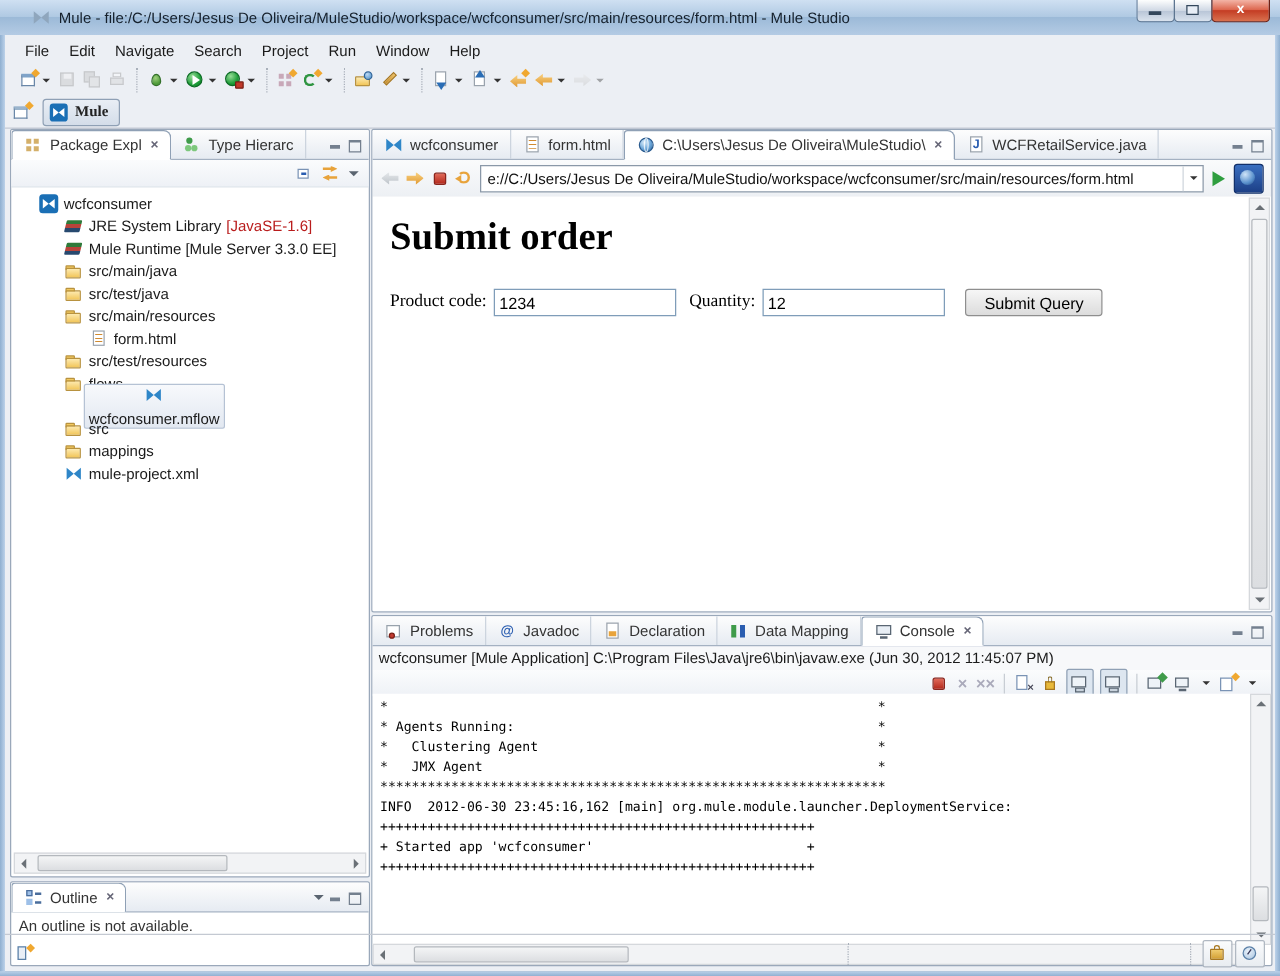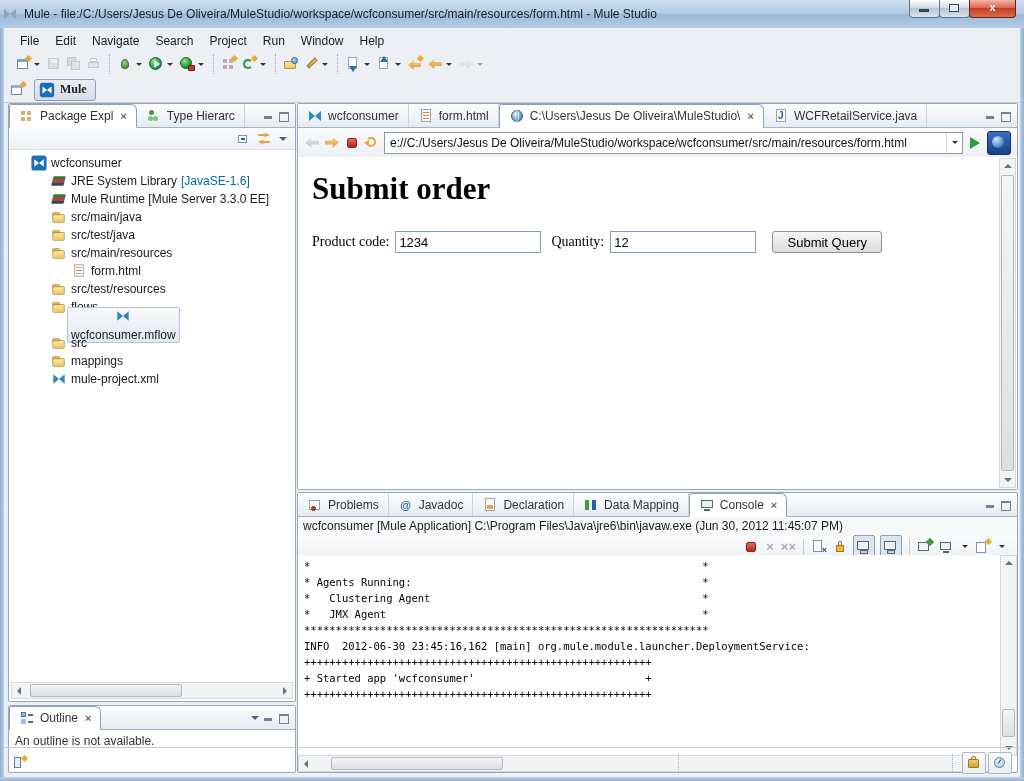--- a/index.html
+++ b/index.html
@@ -1,19 +1,19 @@
 <!DOCTYPE html>
 <html><head>
 <meta charset="utf-8">
 <style>
   html,body{margin:0;padding:0;}
   body{width:1024px;height:781px;font-family:"Liberation Sans",sans-serif;background:#5b80a8;position:relative;overflow:hidden;}
   .screen{position:absolute;left:0;top:0;width:1024px;height:781px;box-shadow:inset 0 0 0 1px #31506f;}
   
-  .titlebar{position:absolute;left:0;top:0;right:0;height:28px;background:linear-gradient(#cfe0f2,#aec8e2 50%,#9cbad8 50%,#b4cbe4);display:flex;align-items:center;gap:6px;padding-left:2px;box-sizing:border-box;}
+  .titlebar{position:absolute;left:0;top:0;right:0;height:28px;background:linear-gradient(#cfe0f2,#aec8e2 50%,#9cbad8 50%,#b4cbe4);display:flex;align-items:center;gap:6px;padding-left:25px;box-sizing:border-box;}
   .frame{position:absolute;background:linear-gradient(90deg,#8fafd0,#bcd2ea);}
   .frame.l{left:0;top:28px;bottom:0;width:4px;}
   .frame.r{right:0;top:28px;bottom:0;width:4px;background:linear-gradient(90deg,#bcd2ea,#8fafd0);}
   .frame.b{left:0;right:0;bottom:0;height:4px;background:linear-gradient(#bcd2ea,#8fafd0);}
   .title-text{font-size:12px;color:#15202c;white-space:nowrap;}
   .winctl{position:absolute;top:0;right:8px;display:flex;}
   .wbtn{height:17px;width:29px;border:1px solid #5d7590;border-top:none;border-radius:0 0 4px 4px;background:linear-gradient(#fdfefe,#cfd8e4 50%,#b7c4d6 50%,#dae3ee);margin-left:-1px;position:relative;}
   .wbtn.close{width:45px;background:linear-gradient(#f3b4a6,#dd6850 45%,#c43d24 50%,#d9714f);border-color:#6e2014;color:#fff;font-weight:bold;font-size:11px;text-align:center;line-height:15px;}
   .wbtn.min::before{content:"";position:absolute;left:9px;bottom:5px;width:10px;height:3px;background:#33475c;}
   .wbtn.restore::before{content:"";position:absolute;left:9px;top:4px;width:8px;height:6px;border:1px solid #33475c;background:#e8eef6;}
@@ -129,21 +129,21 @@
   .mini-min::before{content:"";position:absolute;left:1px;bottom:1px;width:8px;height:3px;background:#74808f;}
   .mini-max{width:11px;height:10px;position:relative;}
   .mini-max::before{content:"";position:absolute;left:1px;top:1px;width:8px;height:7px;border:1px solid #74808f;border-top:2px solid #74808f;}
   .mini-menu{width:0;height:0;border-top:4px solid #5a6470;border-left:4px solid transparent;border-right:4px solid transparent;}
   .view-toolbar{height:21px;display:flex;align-items:center;justify-content:flex-end;gap:6px;padding-right:8px;background:linear-gradient(#fbfcfd,#eef1f6);border-bottom:1px solid #dde3ea;}
   
   .tree{font-size:12px;color:#1a1a1a;padding-top:4px;}
   .tree-row{height:18px;display:flex;align-items:center;}
   .tree-cell{display:flex;align-items:center;gap:4px;padding:0 3px;border:1px solid transparent;border-radius:2px;white-space:nowrap;}
   .tree-cell.selected{background:linear-gradient(#f7f9fc,#e2e8f1);border-color:#b5c2d4;flex-direction:column;}
-  .tree-suffix{color:#0369a1;}
+  .tree-suffix{color:#b91c1c;}
   .tree .ic{transform:scale(.95);}
   
   .sb{background:#f2f3f5;position:absolute;}
   .sb .thumb{position:absolute;background:linear-gradient(#f4f5f6,#dcdee1);border:1px solid #b4b8bd;border-radius:2px;}
   .sb .arr{position:absolute;width:0;height:0;}
   .sb.h{height:15px;border:1px solid #d5d8dc;}
   .sb.v{width:15px;border:1px solid #d5d8dc;}
   .arr.left{border-right:4px solid #6a7076;border-top:4px solid transparent;border-bottom:4px solid transparent;left:5px;top:4px;}
   .arr.right{border-left:4px solid #6a7076;border-top:4px solid transparent;border-bottom:4px solid transparent;right:5px;top:4px;}
   .arr.up{border-bottom:4px solid #6a7076;border-left:4px solid transparent;border-right:4px solid transparent;top:5px;left:4px;}

